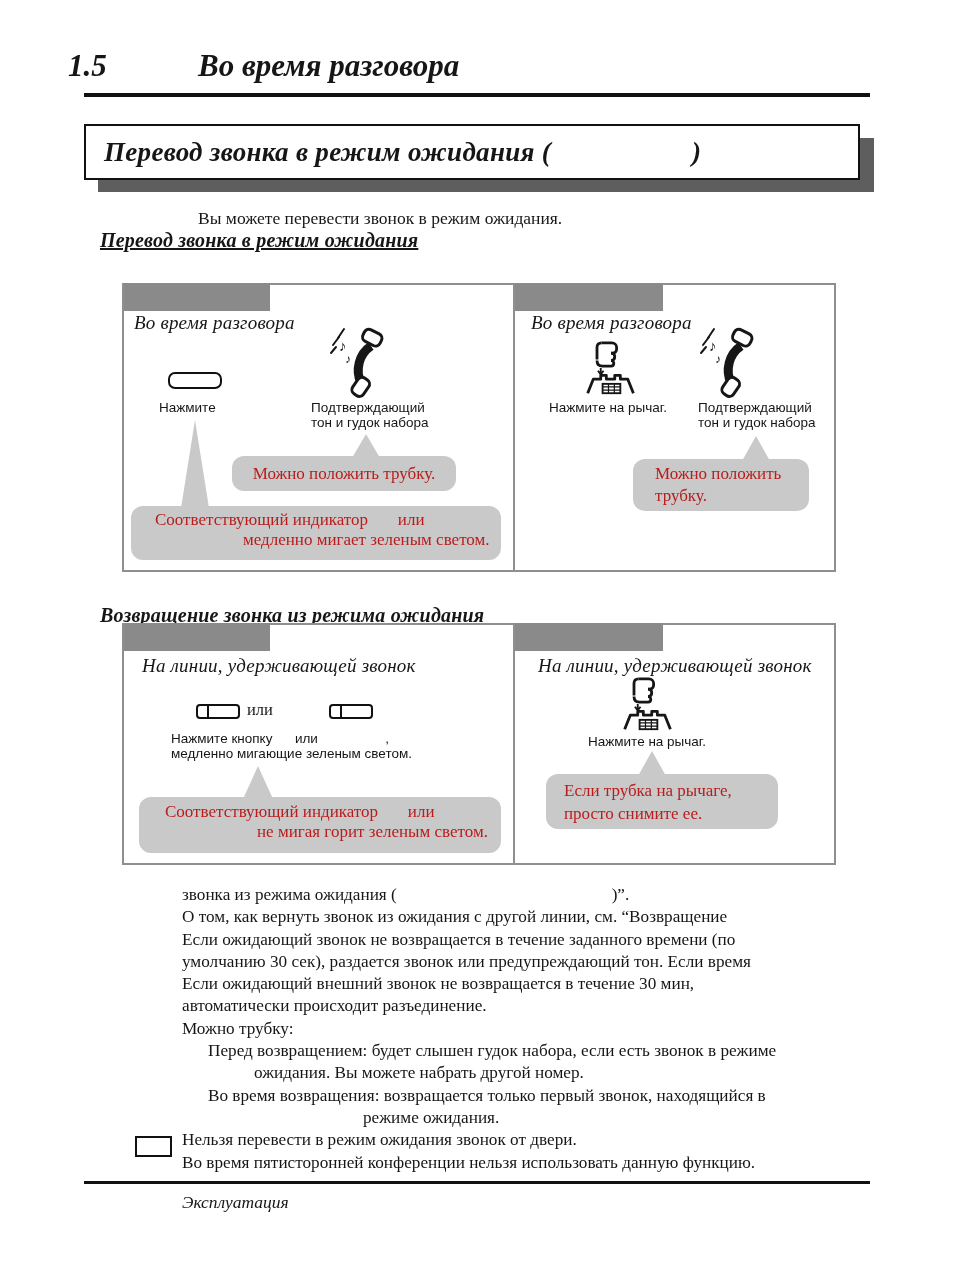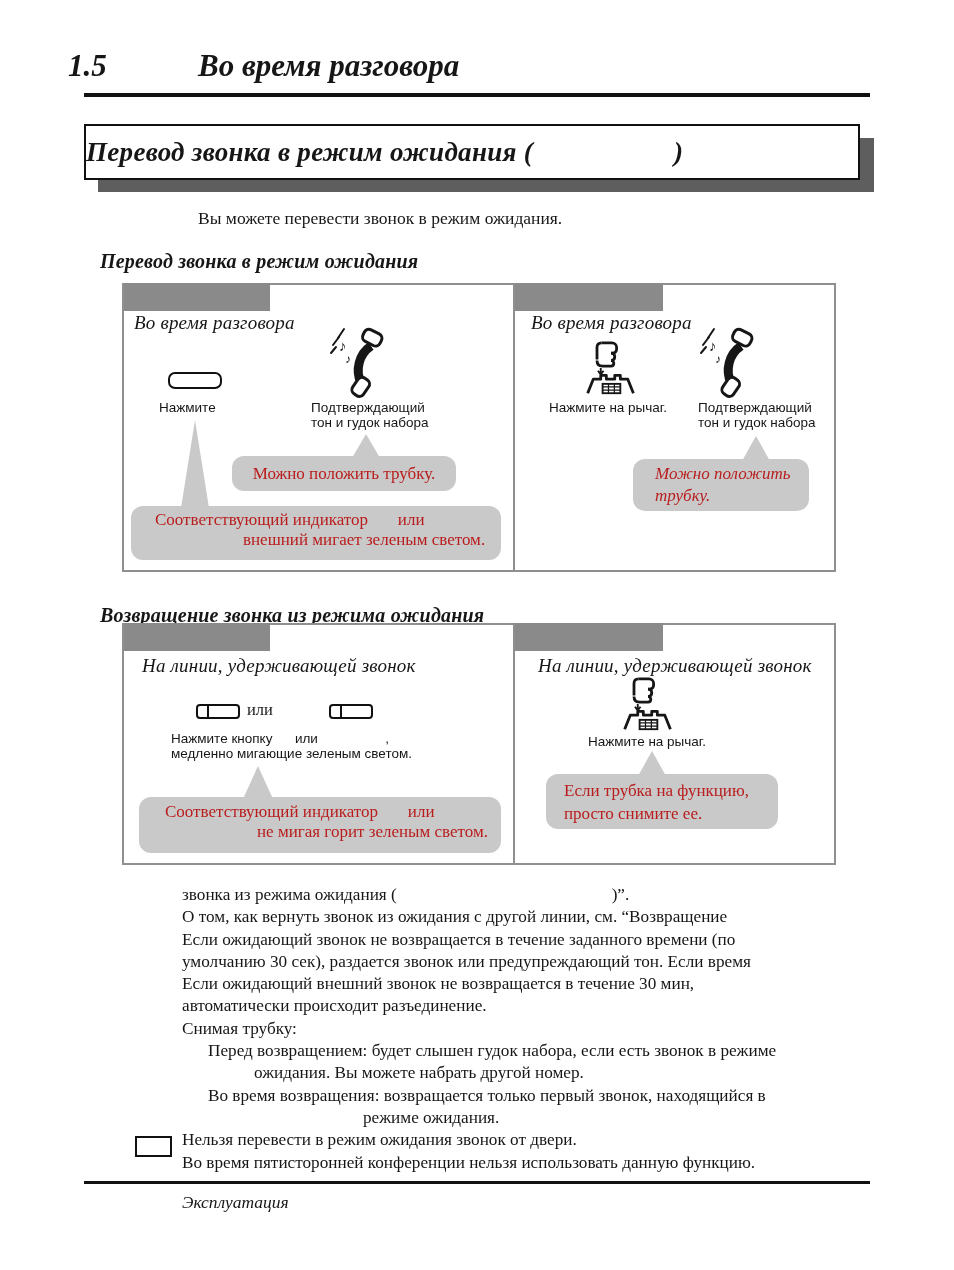--- a/index.html
+++ b/index.html
@@ -11,21 +11,21 @@
   .abs{position:absolute;}
   .pre{white-space:pre;}
 
   
   .h-num,.h-title{font-size:31px;font-weight:bold;font-style:italic;}
   .h-rule{background:#111;}
 
   
   .banner-shadow{background:#5e5e5e;}
   .banner-box{background:#fff;border:2px solid #111;display:flex;align-items:center;}
-  .banner-text{font-size:27px;font-weight:bold;font-style:italic;letter-spacing:.3px;}
+  .banner-text{font-size:27px;font-weight:bold;font-style:italic;padding-left:18px;letter-spacing:.3px;}
 
   .intro{font-size:17.5px;}
 
   .sec-heading{font-size:20px;font-weight:bold;font-style:italic;letter-spacing:.2px;}
 
   
   .panel{border:2px solid #8f8f8f;background:#fff;}
   .panel-divider{background:#8f8f8f;width:2px;}
   .tab{background:#8a8a8a;}
   .cond{font-size:19px;font-style:italic;letter-spacing:.2px;}
@@ -66,21 +66,21 @@
   
   <div class="abs banner-shadow" style="left:98px;top:138px;width:776px;height:54px;"></div>
   <div class="abs banner-box" style="left:84px;top:124px;width:772px;height:52px;">
     <span class="banner-text pre">Перевод звонка в режим ожидания (                    )</span>
   </div>
 
   
   <div class="abs intro" style="left:198px;top:208px;">Вы можете перевести звонок в режим ожидания.</div>
 
   
-  <div class="abs sec-heading" style="left:100px;top:250px;">Перевод звонка в режим ожидания</div>
+  <div class="abs sec-heading" style="left:100px;top:229px;text-decoration:underline;">Перевод звонка в режим ожидания</div>
 
   
   <div class="abs panel" style="left:122px;top:283px;width:710px;height:285px;"></div>
   <div class="abs panel-divider" style="left:513px;top:283px;height:287px;"></div>
   <div class="abs tab" style="left:124px;top:283px;width:146px;height:28px;"></div>
   <div class="abs tab" style="left:515px;top:283px;width:148px;height:28px;"></div>
 
   
   <div class="abs cond" style="left:134px;top:312px;">Во время разговора</div>
   <span class="abs flat-btn" style="left:168px;top:372px;width:50px;height:13px;"></span>
@@ -102,21 +102,21 @@
   </span>
   <div class="abs small-label" style="left:311px;top:400px;">Подтверждающий</div>
   <div class="abs small-label" style="left:311px;top:415px;">тон и гудок набора</div>
 
   <div class="abs ptr" style="left:352px;top:434px;border-left:14px solid transparent;border-right:14px solid transparent;border-bottom:24px solid #c9c9c9;"></div>
   <div class="abs bubble" style="left:232px;top:456px;width:224px;height:35px;line-height:35px;text-align:center;">Можно положить трубку.</div>
 
   <div class="abs ptr" style="left:181px;top:420px;border-left:14px solid transparent;border-right:14px solid transparent;border-bottom:88px solid #c9c9c9;"></div>
   <div class="abs bubble" style="left:131px;top:506px;width:370px;height:54px;padding-top:4px;box-sizing:border-box;">
     <div class="bl" style="margin-left:24px;">Соответствующий индикатор       или</div>
-    <div class="bl" style="margin-left:112px;">внешний мигает зеленым светом.</div>
+    <div class="bl" style="margin-left:112px;">медленно мигает зеленым светом.</div>
   </div>
 
   
   <div class="abs cond" style="left:531px;top:312px;">Во время разговора</div>
 
   <span class="abs" style="left:583px;top:340px;">
     <svg viewBox="0 0 60 60" width="56" height="56">
       <g fill="none" stroke="#161616" stroke-width="3" stroke-linejoin="round">
         <path d="M20 3 c-3 0-5 2-5 5 v13"></path>
         <path d="M20 3 h11 a5 5 0 0 1 5 5 v2 a4 4 0 0 1 -4 4 h-2"></path>
@@ -142,21 +142,21 @@
       <text x="17" y="39" font-size="12" fill="#161616">♪</text>
       <path d="M43 22 C31 30 27 46 33 59" stroke="#161616" stroke-width="9" fill="none"></path>
       <rect x="35" y="7" width="19" height="13" rx="5" fill="#fff" stroke="#161616" stroke-width="3" transform="rotate(27 44 13)"></rect>
       <rect x="23" y="57" width="19" height="13" rx="5" fill="#fff" stroke="#161616" stroke-width="3" transform="rotate(-55 32 63)"></rect>
     </svg>
   </span>
   <div class="abs small-label" style="left:698px;top:400px;">Подтверждающий</div>
   <div class="abs small-label" style="left:698px;top:415px;">тон и гудок набора</div>
 
   <div class="abs ptr" style="left:742px;top:436px;border-left:14px solid transparent;border-right:14px solid transparent;border-bottom:25px solid #c9c9c9;"></div>
-  <div class="abs bubble" style="left:633px;top:459px;width:176px;height:52px;padding:4px 14px 0 22px;box-sizing:border-box;line-height:22px;font-style:italic;">
+  <div class="abs bubble" style="left:633px;top:459px;width:176px;height:52px;padding:4px 14px 0 22px;box-sizing:border-box;line-height:22px;">
     <div class="bl">Можно положить</div>
     <div class="bl">трубку.</div>
   </div>
 
   
   <div class="abs sec-heading" style="left:100px;top:588px;margin-top:16px;">Возвращение звонка из режима ожидания</div>
 
   
   <div class="abs panel" style="left:122px;top:623px;width:710px;height:238px;"></div>
   <div class="abs panel-divider" style="left:513px;top:623px;height:240px;"></div>
@@ -193,33 +193,33 @@
       <path d="M19 30 v7 M19 37 l-3-4 M19 37 l3-4" stroke="#161616" stroke-width="2" fill="none"></path>
       <path d="M5 57 L11 42 h8 v-4 h6 v4 h9 v-4 h6 v4 h8 l6 15" fill="none" stroke="#161616" stroke-width="3" stroke-linejoin="round"></path>
       <rect x="21" y="47" width="19" height="10" fill="#fff" stroke="#161616" stroke-width="2"></rect>
       <path d="M21 50.3 h19 M21 53.6 h19 M27.3 47 v10 M33.6 47 v10" stroke="#161616" stroke-width="1.3" fill="none"></path>
     </svg>
   </span>
   <div class="abs small-label" style="left:588px;top:734px;">Нажмите на рычаг.</div>
 
   <div class="abs ptr" style="left:638px;top:751px;border-left:14px solid transparent;border-right:14px solid transparent;border-bottom:25px solid #c9c9c9;"></div>
   <div class="abs bubble" style="left:546px;top:774px;width:232px;height:55px;padding:5px 0 0 18px;box-sizing:border-box;line-height:23px;">
-    <div class="bl">Если трубка на функцию,</div>
+    <div class="bl">Если трубка на рычаге,</div>
     <div class="bl">просто снимите ее.</div>
   </div>
 
   
   <div class="abs notes" style="left:182px;top:884px;">
     <div class="note-line">звонка из режима ожидания (                                                  )”.</div>
     <div class="note-line">О том, как вернуть звонок из ожидания с другой линии, см. “Возвращение</div>
     <div class="note-line">Если ожидающий звонок не возвращается в течение заданного времени (по</div>
     <div class="note-line">умолчанию 30 сек), раздается звонок или предупреждающий тон. Если время</div>
     <div class="note-line">Если ожидающий внешний звонок не возвращается в течение 30 мин,</div>
     <div class="note-line">автоматически происходит разъединение.</div>
-    <div class="note-line">Снимая трубку:</div>
+    <div class="note-line">Можно трубку:</div>
     <div class="note-line ind1">Перед возвращением: будет слышен гудок набора, если есть звонок в режиме</div>
     <div class="note-line ind2">ожидания. Вы можете набрать другой номер.</div>
     <div class="note-line ind1">Во время возвращения: возвращается только первый звонок, находящийся в</div>
     <div class="note-line ind3">режиме ожидания.</div>
     <div class="note-line">Нельзя перевести в режим ожидания звонок от двери.</div>
     <div class="note-line">Во время пятисторонней конференции нельзя использовать данную функцию.</div>
   </div>
 
   <div class="abs redacted" style="left:135px;top:1136px;width:33px;height:17px;"></div>
 

